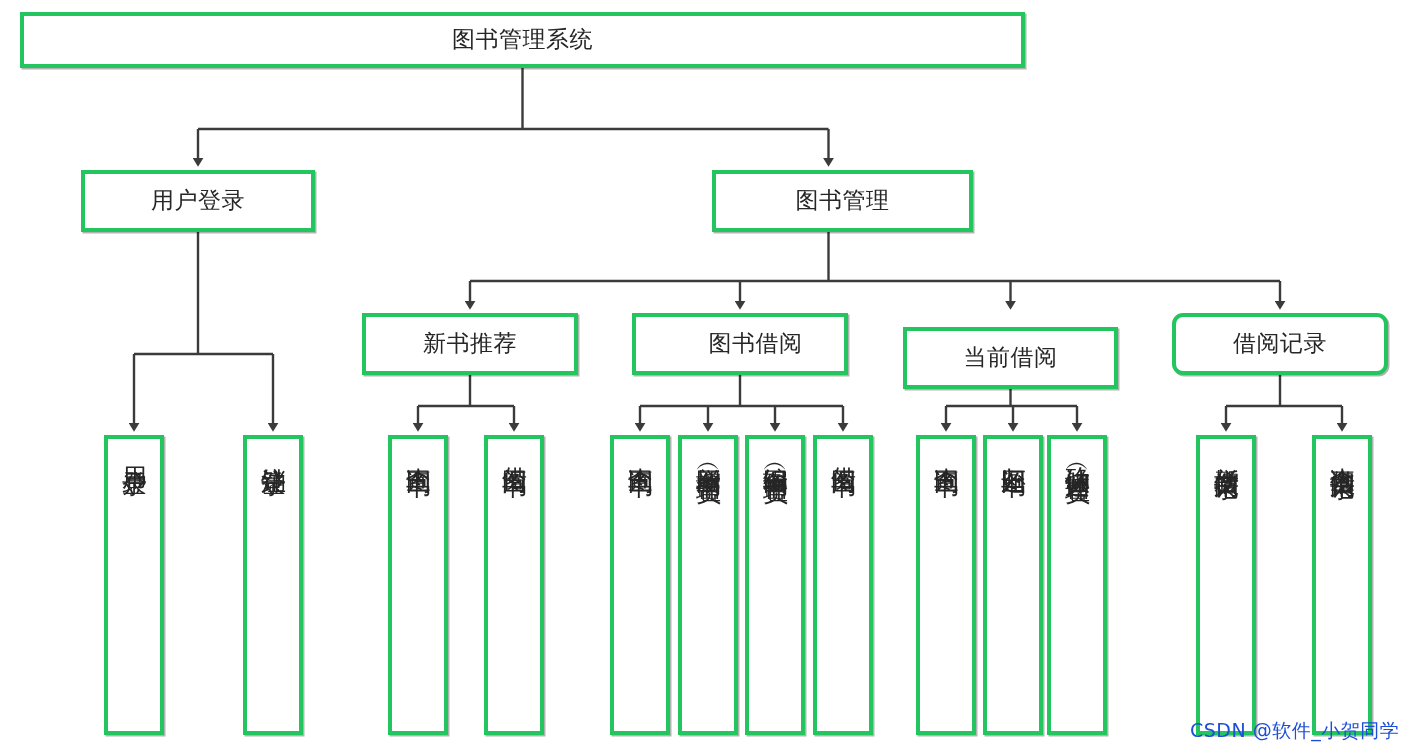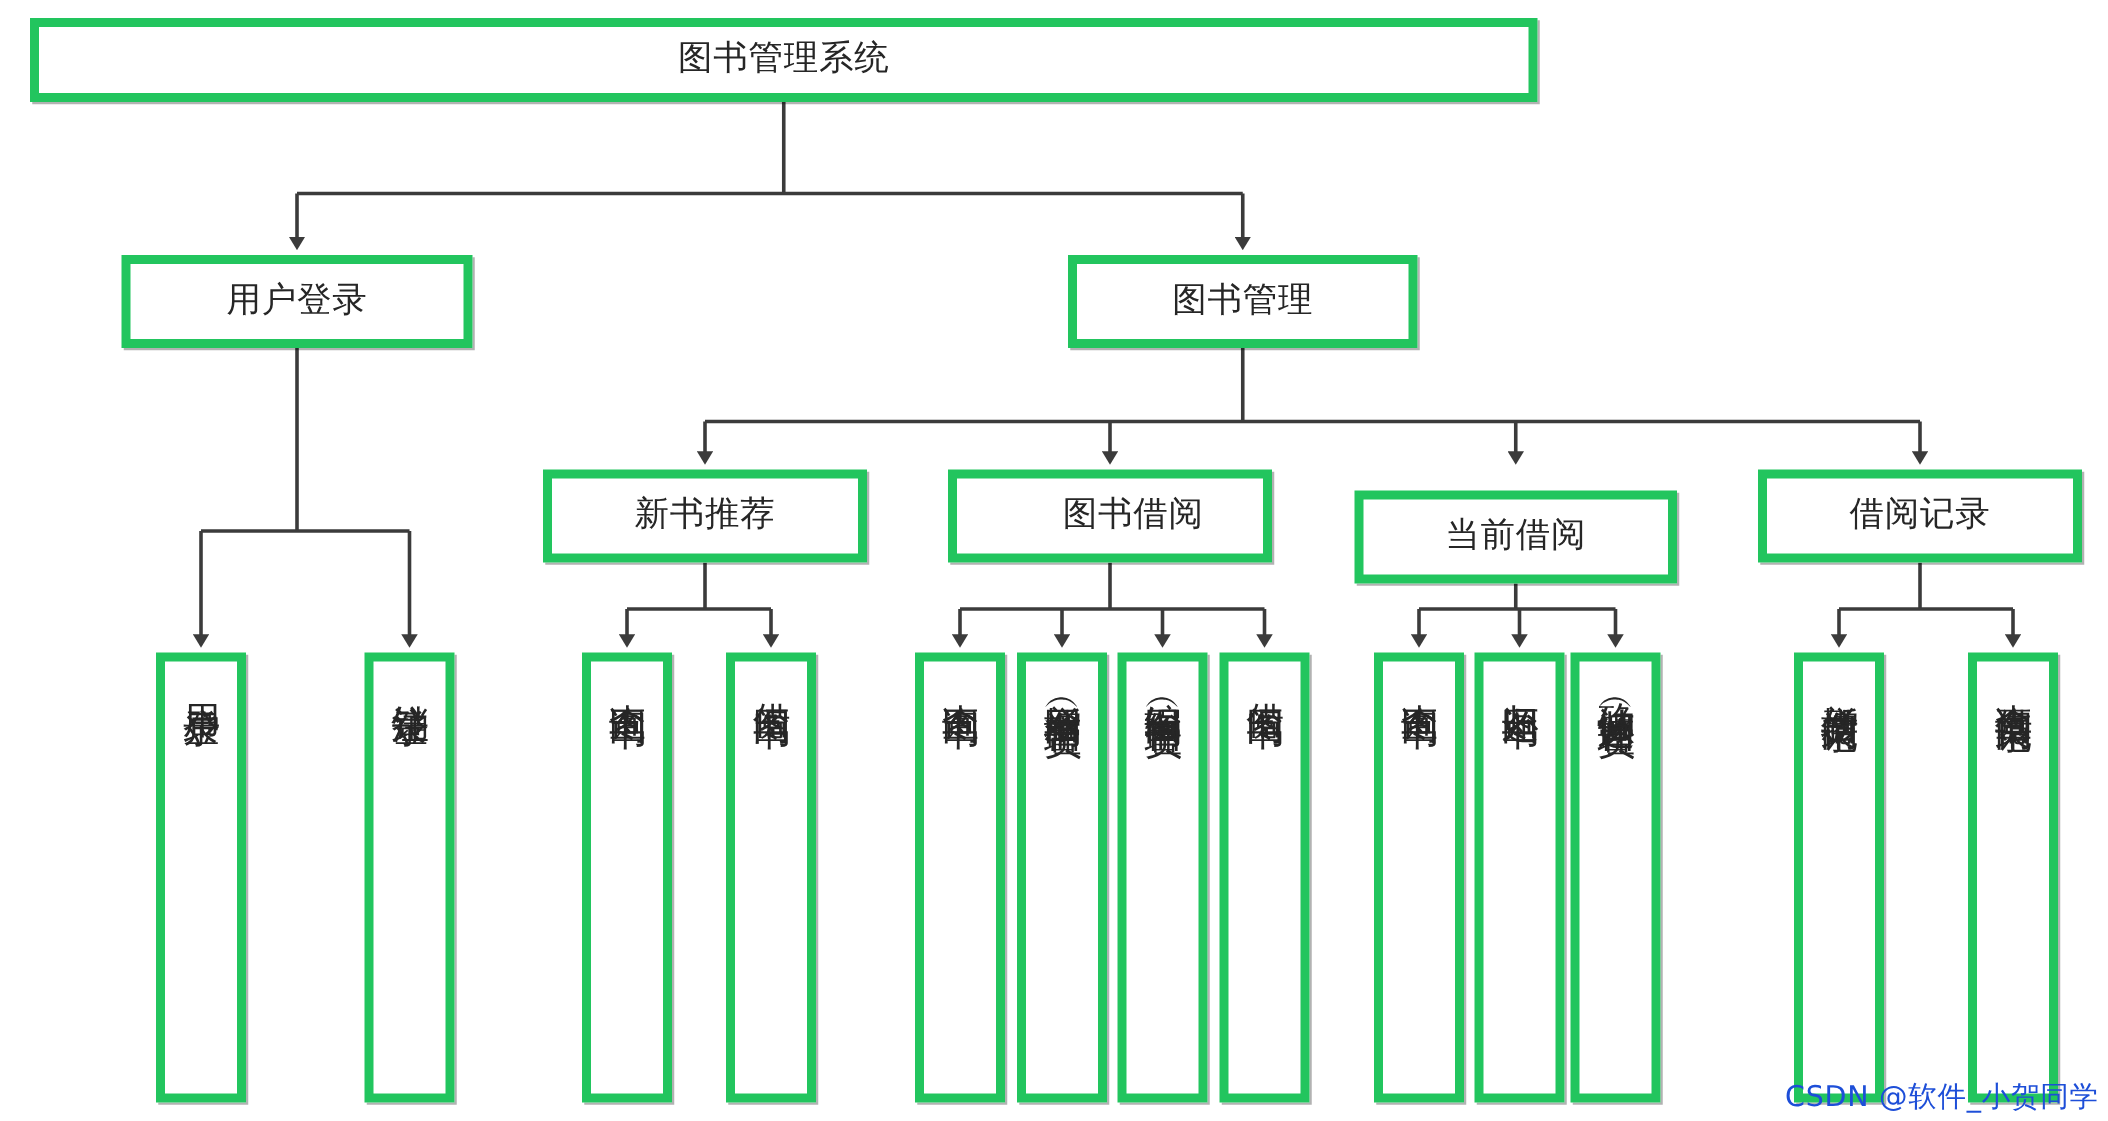--- a/index.html
+++ b/index.html
@@ -24,21 +24,21 @@
     left: 0;
     top: 0;
     width: 1405px;
     height: 747px;
     pointer-events: none;
   }
   .node {
     position: absolute;
     box-sizing: border-box;
     background: #ffffff;
-    border: 6px solid #22c55e;
+    border: 4px solid #22c55e;
     box-shadow: 1.5px 1.5px 0 0 rgba(0,0,0,0.30);
     display: flex;
     align-items: center;
     justify-content: center;
     z-index: 2;
   }
   .node .label {
     color: #262626;
     line-height: 1.18;
     text-align: center;
@@ -122,33 +122,33 @@
       </g>
   </svg>
 
   <div id="nodes">
       <div class="node horiz root" style="left: 20px; top: 12px; width: 1005px; height: 56px;">
         <span class="label">图书管理系统</span>
       </div>
       <div class="node horiz" style="left: 81px; top: 170px; width: 234px; height: 62px;">
         <span class="label">用户登录</span>
       </div>
-      <div class="node horiz" style="left: 712px; top: 170px; width: 233px; height: 62px;">
+      <div class="node horiz" style="left: 712px; top: 170px; width: 261px; height: 62px;">
         <span class="label">图书管理</span>
       </div>
       <div class="node horiz" style="left: 362px; top: 313px; width: 216px; height: 62px;">
         <span class="label">新书推荐</span>
       </div>
       <div class="node horiz" style="left: 632px; top: 313px; width: 216px; height: 62px; padding-left: 31px;">
         <span class="label">图书借阅</span>
       </div>
       <div class="node horiz" style="left: 903px; top: 327px; width: 215px; height: 62px;">
         <span class="label">当前借阅</span>
       </div>
-      <div class="node horiz" style="left: 1172px; top: 313px; width: 216px; height: 62px;">
+      <div class="node horiz" style="left: 1172px; top: 313px; width: 216px; height: 62px; border-radius: 11px;">
         <span class="label">借阅记录</span>
       </div>
       <div class="node vert" style="left: 104px; top: 435px; width: 60px; height: 300px;">
         <span class="label">用户登录</span>
       </div>
       <div class="node vert" style="left: 243px; top: 435px; width: 60px; height: 300px;">
         <span class="label">注销登录</span>
       </div>
       <div class="node vert" style="left: 388px; top: 435px; width: 60px; height: 300px;">
         <span class="label">查询图书</span>

